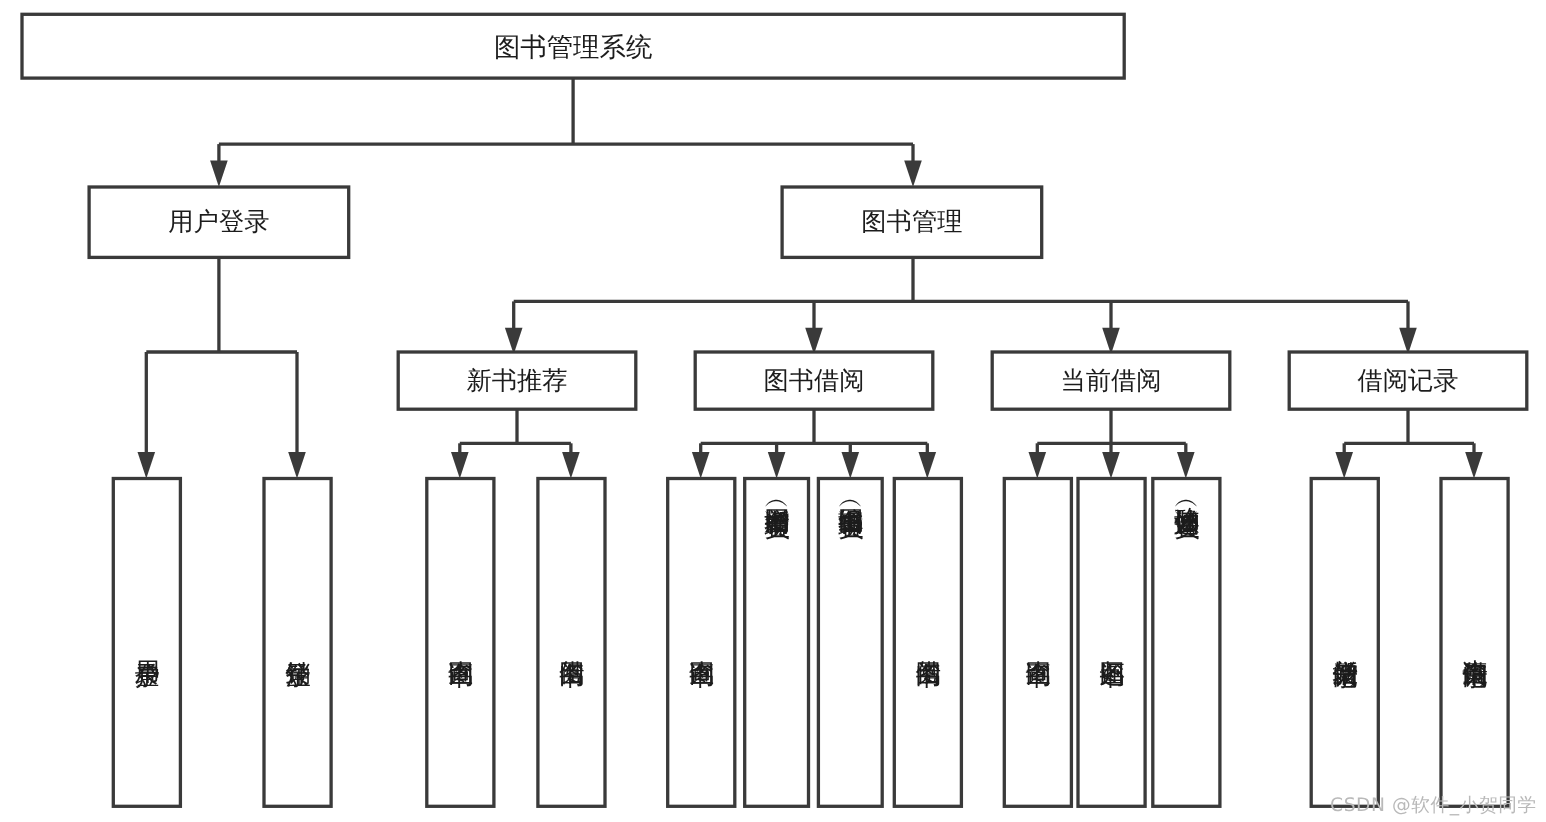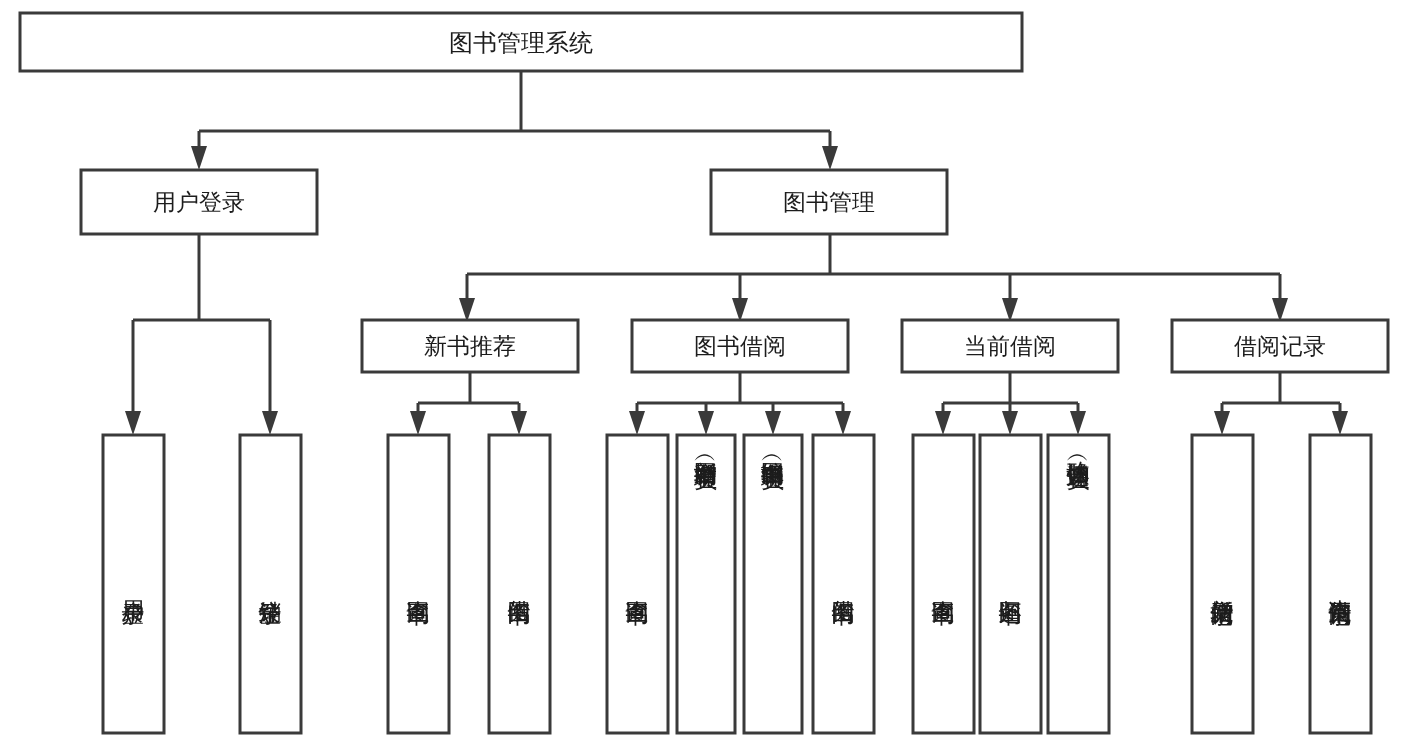--- a/index.html
+++ b/index.html
@@ -249,14 +249,15 @@
     <span class="vlabel">确认归还（管理员）</span>
   </div>
 
   <div class="vlabel-wrap center" style="left:1192px; top:435px; width:61px; height:298px;">
     <span class="vlabel">新增借阅记录</span>
   </div>
   <div class="vlabel-wrap center" style="left:1310px; top:435px; width:61px; height:298px;">
     <span class="vlabel">查询借阅记录</span>
   </div>
 
+  <div class="watermark">CSDN @软件_小贺同学</div>
 
 </div>
 
 </body></html>

